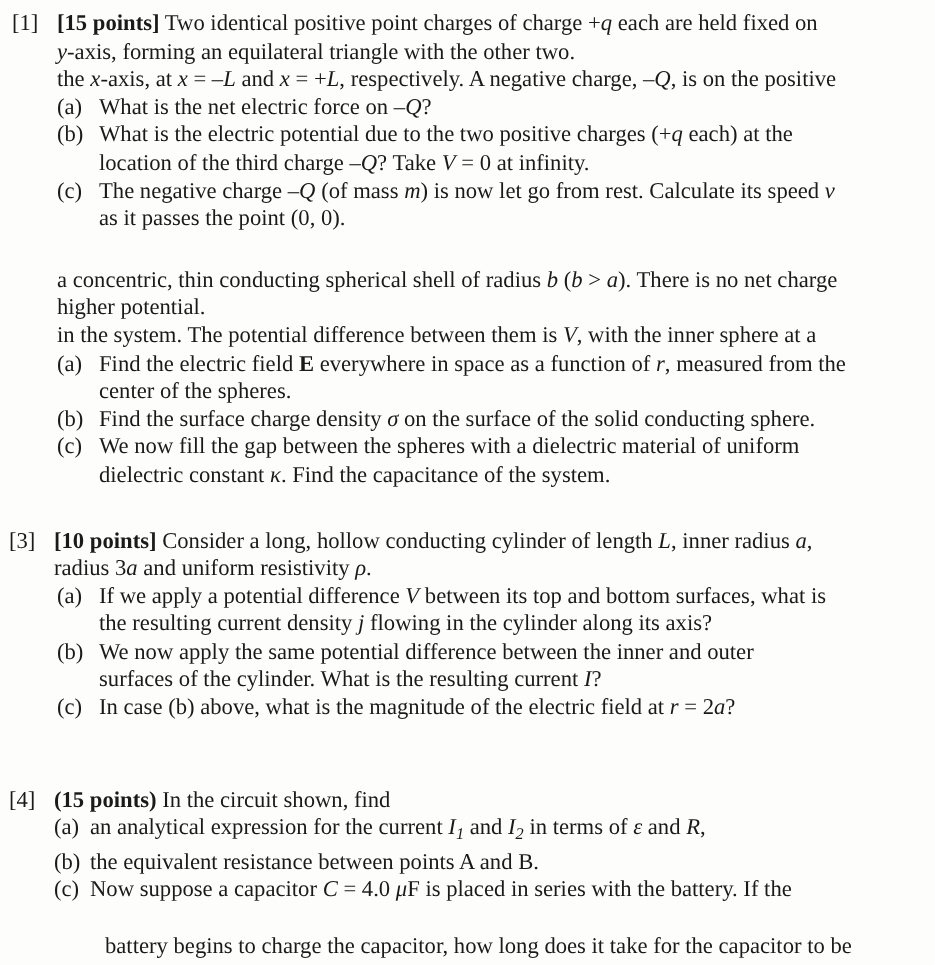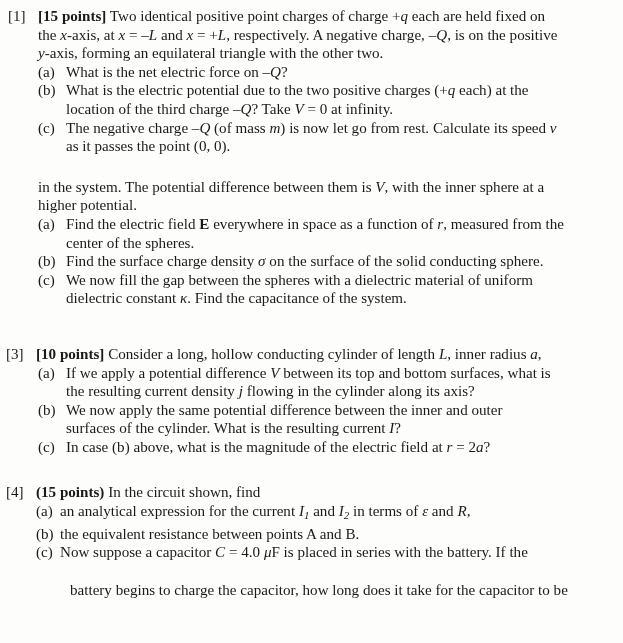--- a/index.html
+++ b/index.html
@@ -70,25 +70,25 @@
     left: 30px;
     top: 0;
     width: 26px;
   }
   
   #problem-1 { padding-top: 7px; }
   #problem-2 { padding-top: 22px; }
   #problem-3 { padding-top: 25px; }
   #problem-4 { padding-top: 27px; }
 
-  #problem-3 .p-head, #problem-3 .p-stem { padding-left: 28px; margin-top: 12px; }
+  #problem-3 .p-head, #problem-3 .p-stem { padding-left: 28px; }
   #problem-3 .part { padding-left: 58px; }
   #problem-3 .part .plab { left: 30px; }
 
-  #problem-4 .p-head { padding-left: 28px; }
+  #problem-4 .p-head { padding-left: 28px; margin-top: 16px; }
   #problem-4 .part { padding-left: 52px; }
   #problem-4 .part .plab { left: 28px; width: 24px; }
 
   
   i, .it { font-style: italic; }
   .bold-vec { font-weight: bold; font-style: normal; }
   .sub {
     font-size: 0.72em;
     vertical-align: -0.28em;
     font-style: italic;
@@ -99,24 +99,24 @@
 <body>
 
 <div class="page">
 
   <section class="problem" id="problem-1">
     <div class="p-head">
       <span class="pnum">[1]</span><span class="pts">[15 points]</span>
       Two identical positive point charges of charge +<i>q</i> each are held fixed on
     </div>
     <div class="p-stem">
+      <i>y</i>-axis, forming an equilateral triangle with the other two.
+    </div>
+    <div class="p-stem">
       the <i>x</i>-axis, at <i>x</i> = –<i>L</i> and <i>x</i> = +<i>L</i>, respectively. A negative charge, –<i>Q</i>, is on the positive
-    </div>
-    <div class="p-stem">
-      <i>y</i>-axis, forming an equilateral triangle with the other two.
     </div>
     <ul class="parts">
       <li class="part">
         <span class="plab">(a)</span>
         What is the net electric force on –<i>Q</i>?
       </li>
       <li class="part">
         <span class="plab">(b)</span>
         What is the electric potential due to the two positive charges (+<i>q</i> each) at the<br>
         location of the third charge –<i>Q</i>? Take <i>V</i> = 0 at infinity.
@@ -124,24 +124,27 @@
       <li class="part">
         <span class="plab">(c)</span>
         The negative charge –<i>Q</i> (of mass <i>m</i>) is now let go from rest. Calculate its speed <i>v</i><br>
         as it passes the point (0, 0).
       </li>
     </ul>
   </section>
 
   <section class="problem" id="problem-2">
     <div class="p-stem">
+      a concentric, thin conducting spherical shell of radius <i>b</i> (<i>b</i> &gt; <i>a</i>). There is no net charge
+    </div>
+    <div class="p-stem">
+      higher potential.
+    </div>
+    <div class="p-stem">
       in the system. The potential difference between them is <i>V</i>, with the inner sphere at a
-    </div>
-    <div class="p-stem">
-      higher potential.
     </div>
     <ul class="parts">
       <li class="part">
         <span class="plab">(a)</span>
         Find the electric field <span class="bold-vec">E</span> everywhere in space as a function of <i>r</i>, measured from the<br>
         center of the spheres.
       </li>
       <li class="part">
         <span class="plab">(b)</span>
         Find the surface charge density <span class="gk">σ</span> on the surface of the solid conducting sphere.
@@ -152,20 +155,23 @@
         dielectric constant <span class="gk">κ</span>. Find the capacitance of the system.
       </li>
     </ul>
   </section>
 
   <section class="problem" id="problem-3">
     <div class="p-head">
       <span class="pnum">[3]</span><span class="pts">[10 points]</span>
       Consider a long, hollow conducting cylinder of length <i>L</i>, inner radius <i>a</i>,
     </div>
+    <div class="p-stem">
+      radius 3<i>a</i> and uniform resistivity <span class="gk">ρ</span>.
+    </div>
     <ul class="parts">
       <li class="part">
         <span class="plab">(a)</span>
         If we apply a potential difference <i>V</i> between its top and bottom surfaces, what is<br>
         the resulting current density <i>j</i> flowing in the cylinder along its axis?
       </li>
       <li class="part">
         <span class="plab">(b)</span>
         We now apply the same potential difference between the inner and outer<br>
         surfaces of the cylinder. What is the resulting current <i>I</i>?

